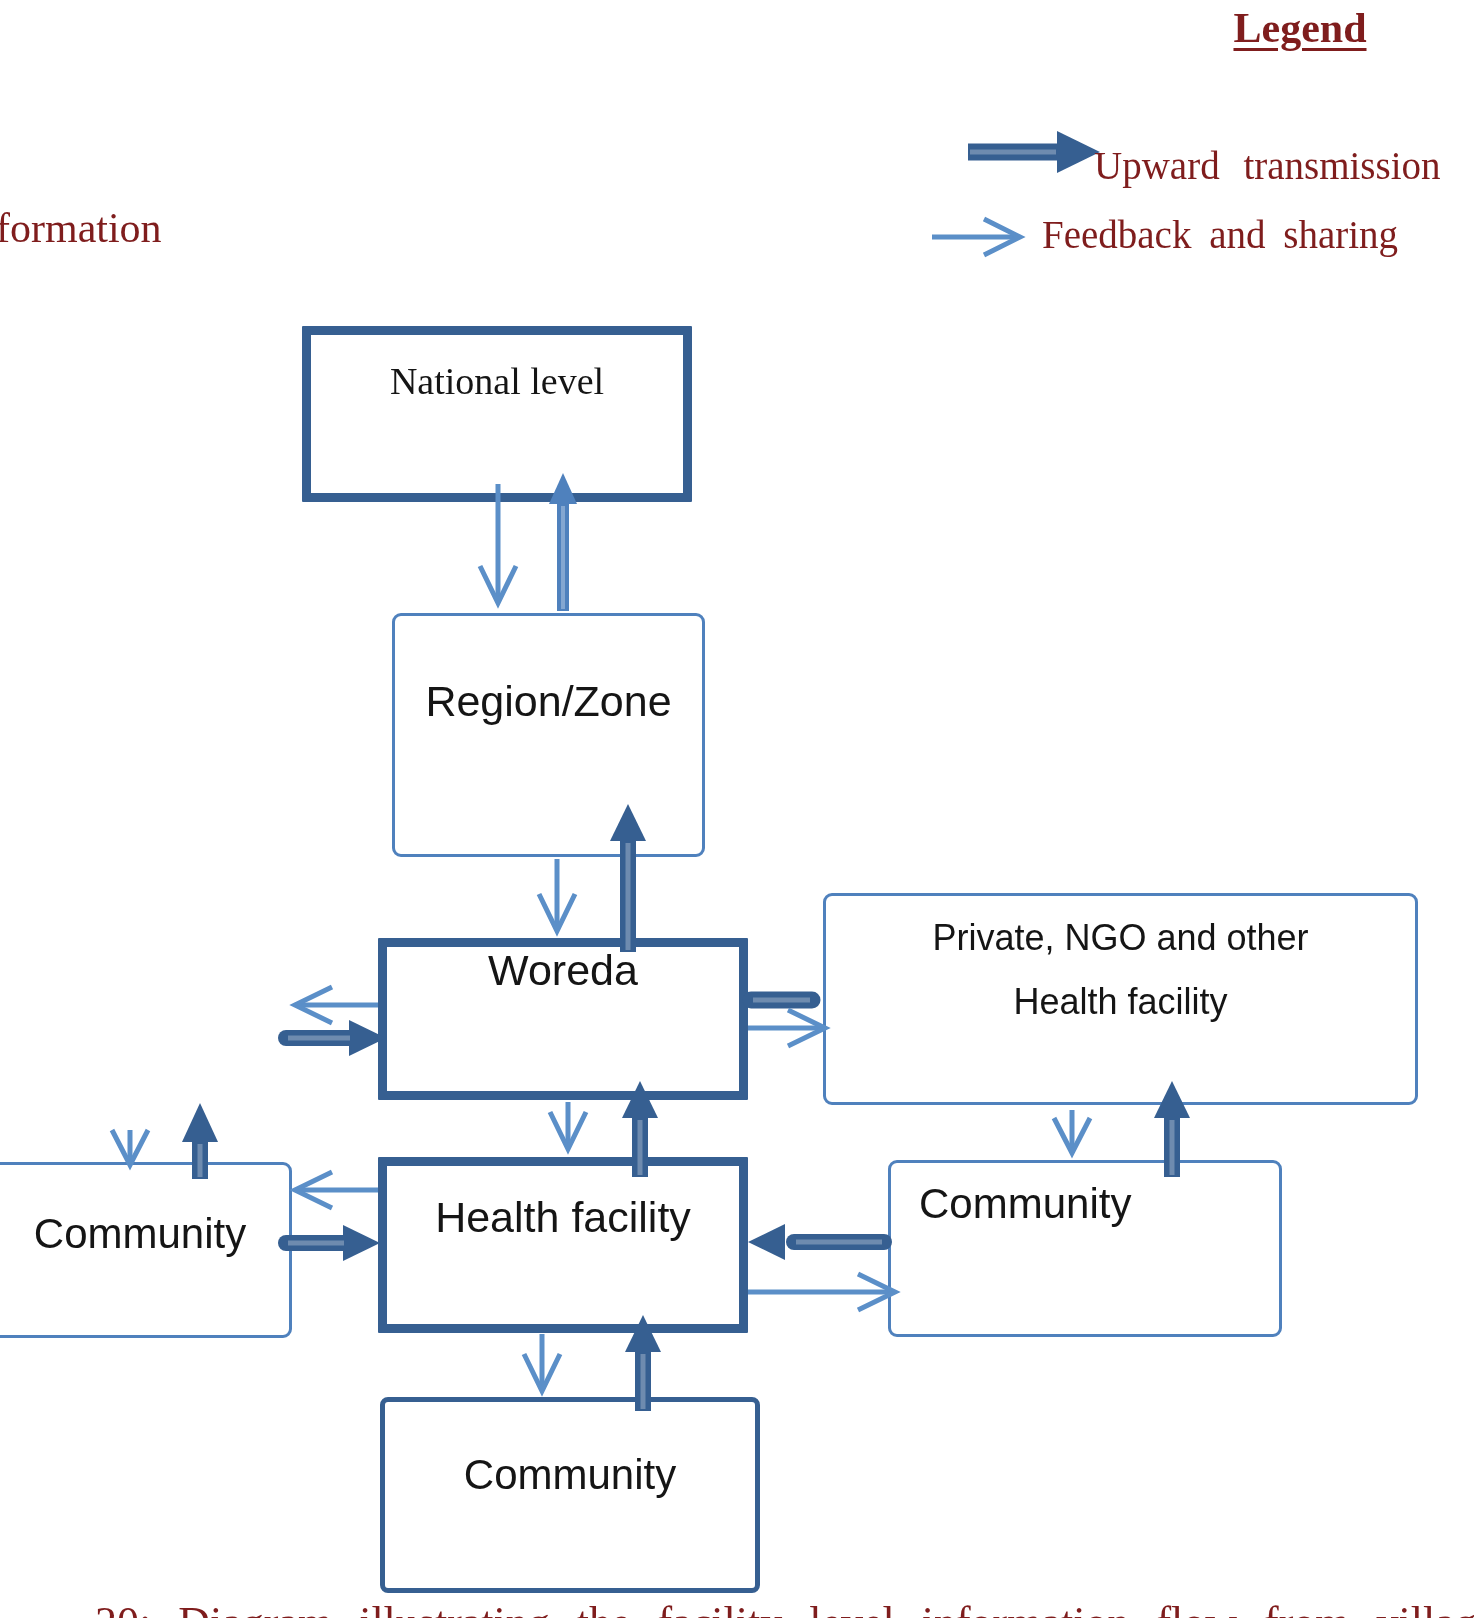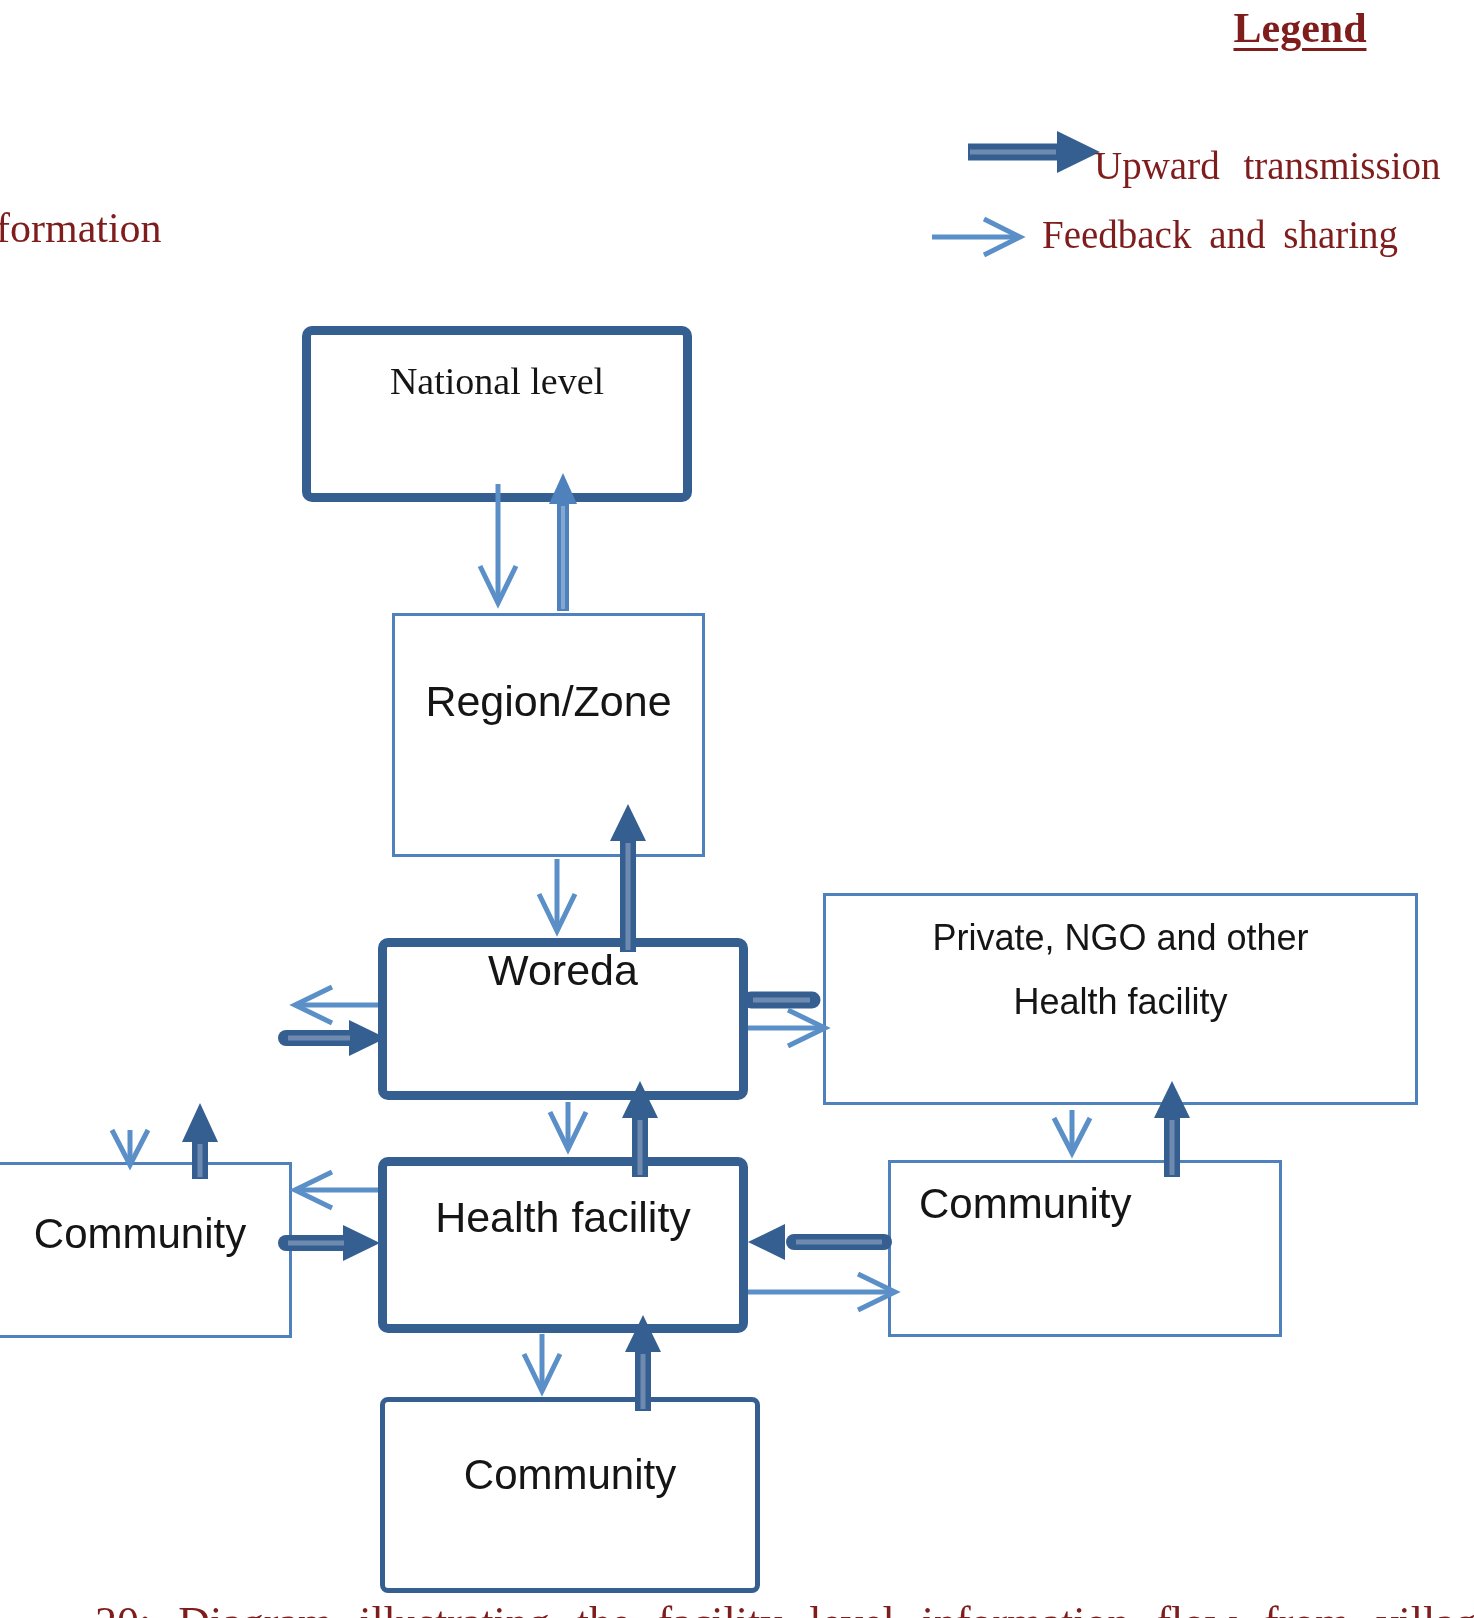--- a/index.html
+++ b/index.html
@@ -5,23 +5,23 @@
   :root{
     --dark-blue:#365F91;
     --medium-blue:#4F81BD;
     --light-blue:#5B8FC8;
   }
   html,body{margin:0;padding:0;background:#ffffff;}
   #stage{
     position:relative;width:1474px;height:1618px;overflow:hidden;
     background:#ffffff;font-family:"Liberation Sans",sans-serif;
   }
-  .box{position:absolute;background:#ffffff;box-sizing:border-box;display:flex;flex-direction:column;align-items:center;}
+  .box{position:absolute;background:#ffffff;box-sizing:border-box;display:flex;flex-direction:column;align-items:center;border-radius:9px;}
   .box .lbl{color:#151515;line-height:1.1;white-space:nowrap;}
-  .thickbox{border:9px solid var(--dark-blue,#365F91);border-radius:10px;z-index:1;}
+  .thickbox{border:9px solid var(--dark-blue,#365F91);border-radius:1px;z-index:1;}
   .thinbox{border:3px solid var(--medium-blue,#4F81BD);z-index:1;}
   .medbox{border:5px solid var(--dark-blue,#365F91);border-radius:8px;z-index:1;}
 
   #national{left:302px;top:326px;width:390px;height:176px;padding-top:26px;}
   #national .lbl{font-family:"Liberation Serif",serif;font-size:38px;}
   #region{left:392px;top:613px;width:313px;height:244px;padding-top:62px;}
   #region .lbl{font-size:43px;}
   #woreda{left:378px;top:938px;width:370px;height:162px;padding-top:0;}
   #woreda .lbl{font-size:43px;}
   #hospital{left:18px;top:940px;width:272px;height:188px;justify-content:center;}

